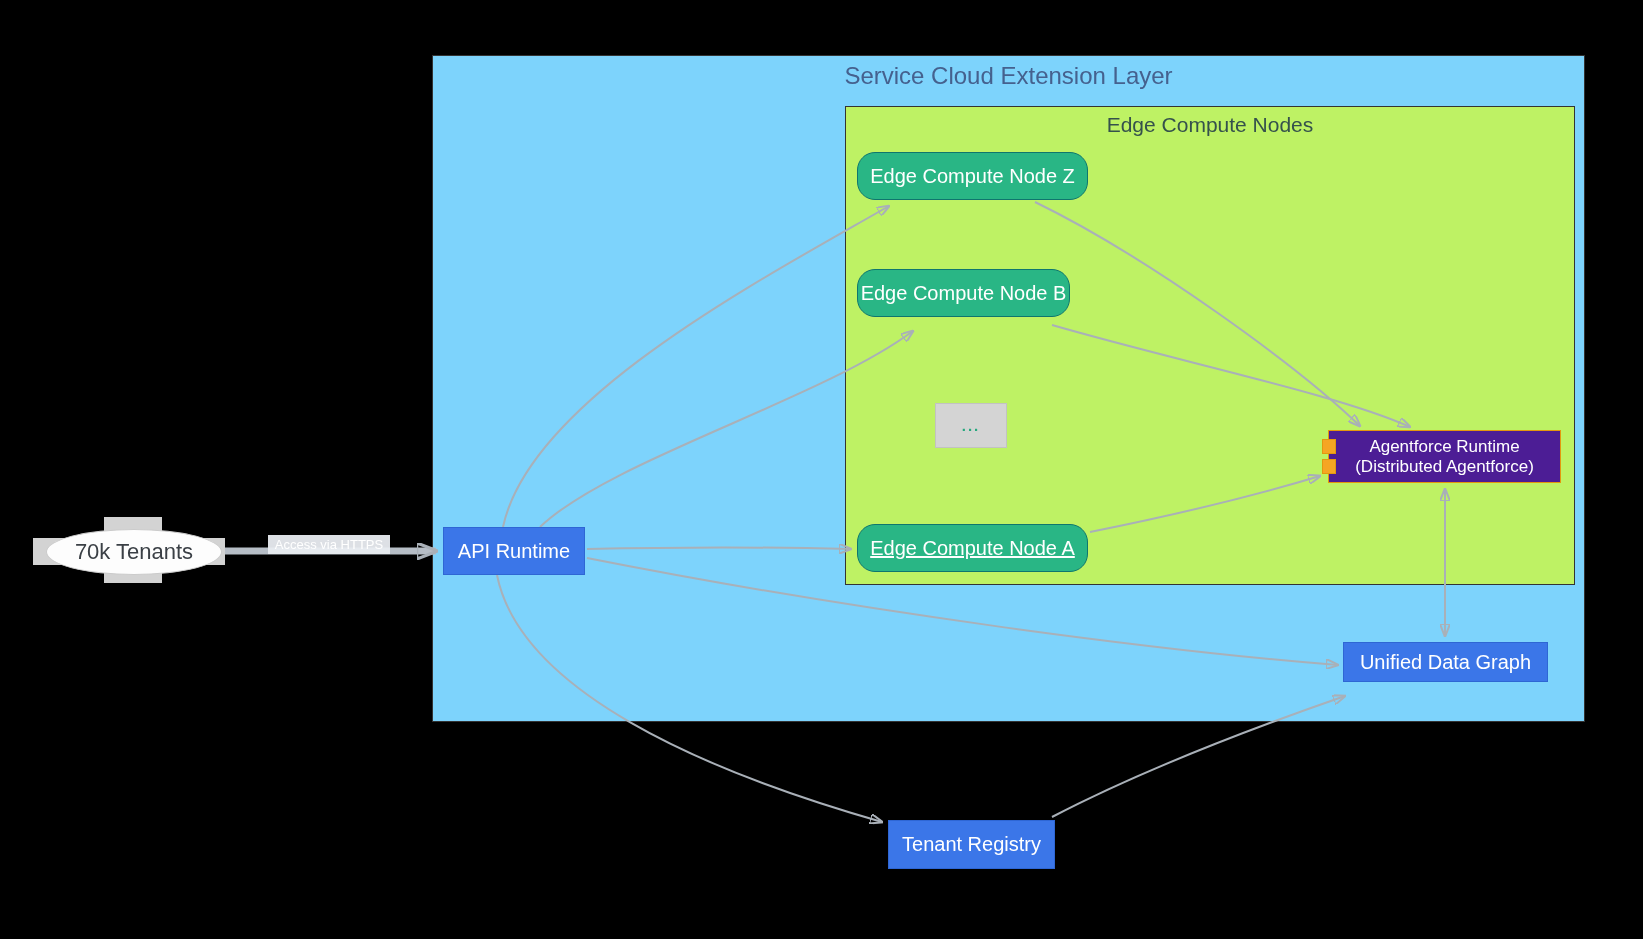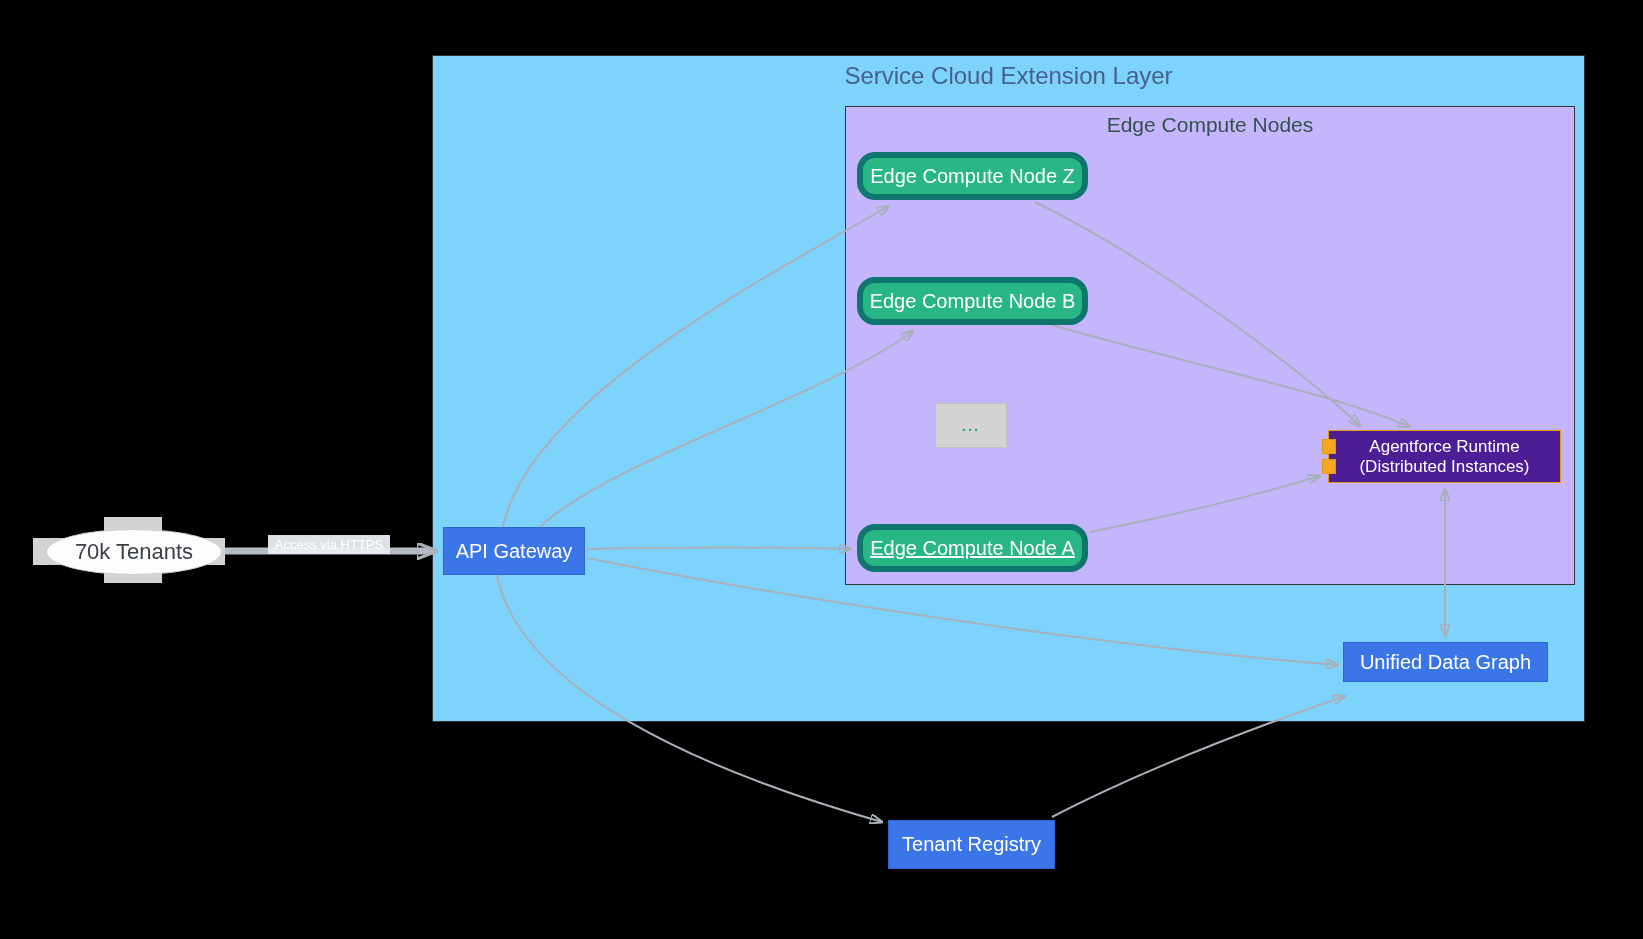--- a/index.html
+++ b/index.html
@@ -1,31 +1,31 @@
 <!DOCTYPE html>
 <html><head>
 <meta charset="utf-8">
 <style>
   html,body{margin:0;padding:0;background:#000;}
   .canvas{position:relative;width:1643px;height:939px;background:#000;overflow:hidden;
           font-family:"Liberation Sans","DejaVu Sans",sans-serif;}
   .cluster{position:absolute;box-sizing:border-box;border:1px solid #333;}
   .cluster-outer{left:432px;top:55px;width:1153px;height:667px;background:#7dd3fc;}
-  .cluster-inner{left:845px;top:106px;width:730px;height:479px;background:#c4b5fd;}
+  .cluster-inner{left:845px;top:106px;width:730px;height:479px;background:#bef264;}
   .cluster-title{position:absolute;top:6px;left:0;width:100%;text-align:center;}
   .cluster-outer .cluster-title{font-size:24px;color:#45618e;}
   .cluster-inner .cluster-title{font-size:21px;color:#35514c;}
   .edge-layer{position:absolute;left:0;top:0;width:1643px;height:939px;}
   .edge-layer path, .edge-layer line{fill:none;stroke:#a9b0b8;stroke-width:2px;}
   .edge-thick{stroke:#b6bdc6 !important;stroke-width:7px !important;}
   .node{position:absolute;box-sizing:border-box;display:flex;align-items:center;justify-content:center;
         color:#fff;font-size:20px;text-align:center;line-height:1.15;}
-  .node-green{background:#29b685;border:6px solid #0f766e;border-radius:18px;}
+  .node-green{background:#29b685;border:1px solid #0f766e;border-radius:18px;}
   .node-z{left:857px;top:152px;width:231px;height:48px;}
-  .node-b{left:857px;top:277px;width:231px;height:48px;}
+  .node-b{left:857px;top:269px;width:213px;height:48px;}
   .node-a{left:857px;top:524px;width:231px;height:48px;text-decoration:underline;}
   .node-blue{background:#3b76e8;border:1px solid #2e66d4;}
   .node-api{left:443px;top:527px;width:142px;height:48px;}
   .node-udg{left:1343px;top:642px;width:205px;height:40px;}
   .node-tr{left:888px;top:820px;width:167px;height:49px;text-align:right;}
   .node-orange{background:#4c1d95;border:1px solid #e3980e;font-size:17px;}
   .node-agent{left:1328px;top:430px;width:233px;height:53px;}
   .agent-tab{position:absolute;left:-7px;width:12px;height:13px;background:#f5a623;border:1px solid #e3980e;}
   .agent-tab.t1{top:8px;} .agent-tab.t2{bottom:8px;}
   .node-dots{left:935px;top:403px;width:72px;height:45px;background:#d4d4d4;border:1px solid #c2c2c2;
@@ -82,21 +82,21 @@
 
   <div class="tenants-wrap z3">
     <div class="tenants-band-h"></div>
     <div class="tenants-band-v"></div>
     <div class="tenants-ellipse">
       <span>70k Tenants</span>
     </div>
   </div>
 
   <div class="node node-blue node-api z3">
-    <span>API Gateway</span>
+    <span>API Runtime</span>
   </div>
 
   <div class="node node-green node-z z3">
     <span>Edge Compute Node Z</span>
   </div>
 
   <div class="node node-green node-b z3">
     <span>Edge Compute Node B</span>
   </div>
 
@@ -106,21 +106,21 @@
 
   <div class="node node-green node-a z3">
     <span>Edge Compute Node A</span>
   </div>
 
   <div class="node node-orange node-agent z3">
     <div class="agent-tab t1"></div>
     <div class="agent-tab t2"></div>
     <span>
       <span>Agentforce Runtime</span><br>
-      <span>(Distributed Instances)</span>
+      <span>(Distributed Agentforce)</span>
     </span>
   </div>
 
   <div class="node node-blue node-udg z3">
     <span>Unified Data Graph</span>
   </div>
 
   <div class="node node-blue node-tr z3">
     <span>Tenant Registry</span>
   </div>

